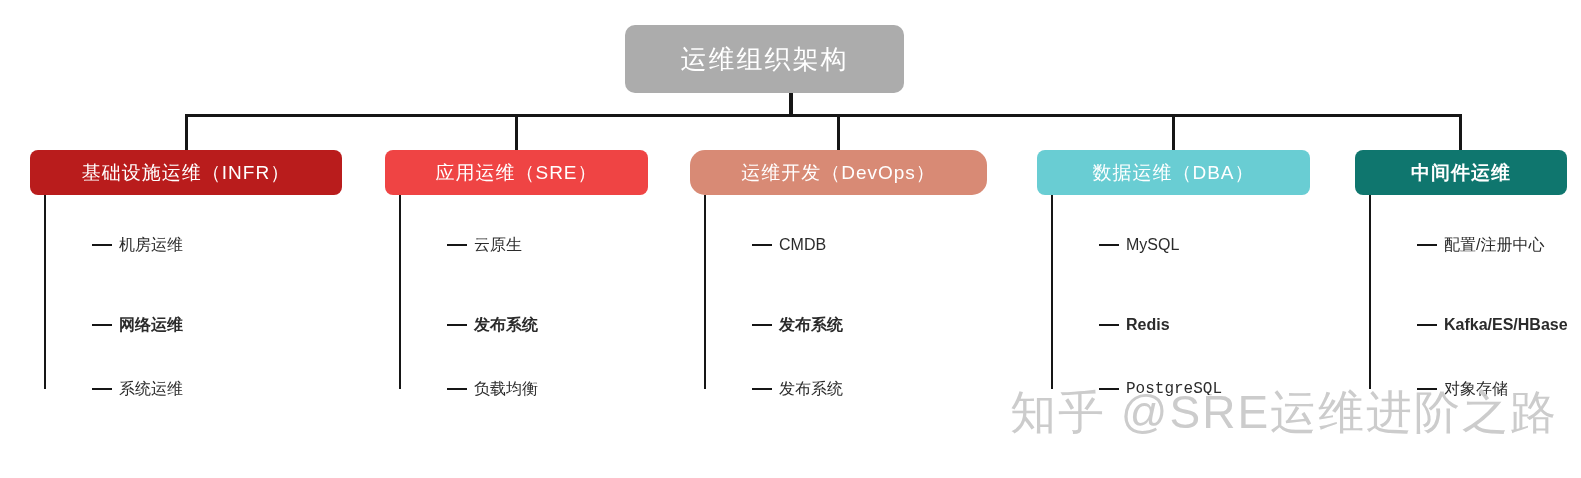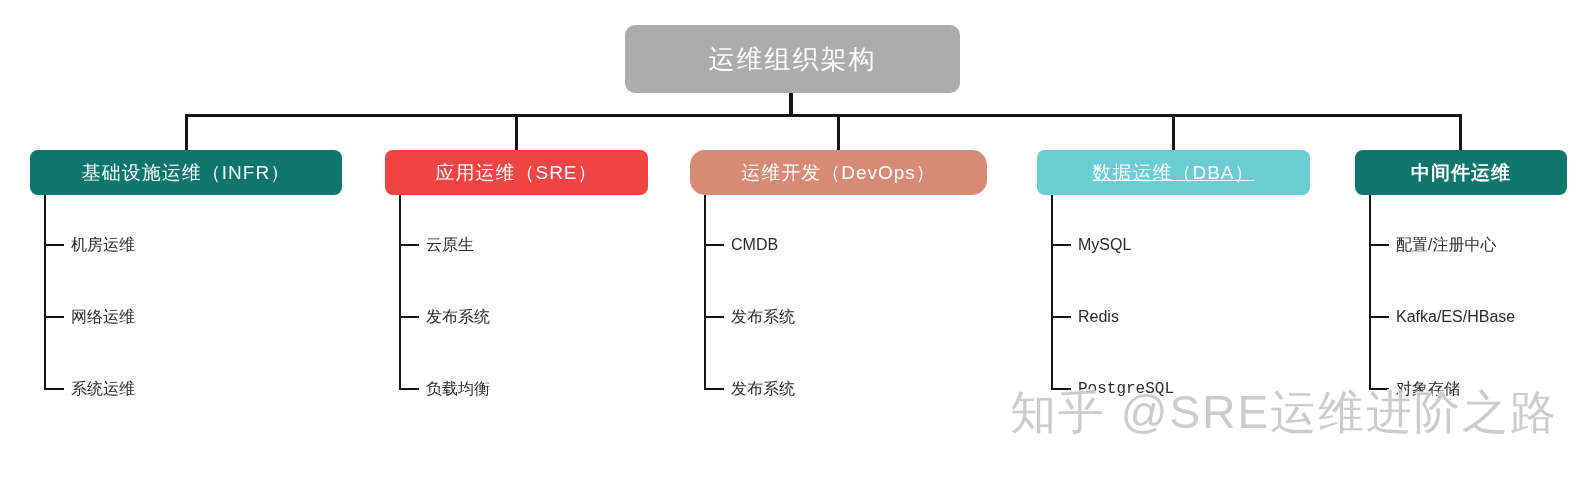--- a/index.html
+++ b/index.html
@@ -9,21 +9,21 @@
     height: 478px;
     background: #ffffff;
     overflow: hidden;
     font-family: "Liberation Sans", "DejaVu Sans", sans-serif;
   }
 
   
   .root-node {
     position: absolute;
     left: 625px; top: 25px;
-    width: 335px; height: 68px;
+    width: 279px; height: 68px;
     border-radius: 10px;
     display: flex; align-items: center; justify-content: center;
     color: #ffffff;
     font-size: 26px;
     letter-spacing: 2px;
   }
 
   
   .line { position: absolute; background: #161616; }
   .stub  { left: 789px;  top: 93px;  width: 4px;  height: 22px; }
@@ -59,23 +59,24 @@
     width: 2px; height: 194px;
     background: #161616;
   }
 
   .child-row {
     position: absolute;
     left: 14px;
     height: 22px;
     display: flex; align-items: center;
     white-space: nowrap;
+    padding-left: 48px;
   }
   .row-1 { top: 84px; }
-  .row-2 { top: 156px; }
+  .row-2 { top: 164px; font-weight: bold; }
   .row-3 { top: 228px; font-family: Liberation Mono, monospace; }
 
   .child-tick {
     width: 20px; height: 2px;
     background: #161616;
     flex: 0 0 auto;
   }
   .child-label {
     margin-left: 7px;
     font-size: 16px;
@@ -103,21 +104,21 @@
 
   <div class="line stub"></div>
   <div class="line rail"></div>
   <div class="line drop drop-1"></div>
   <div class="line drop drop-2"></div>
   <div class="line drop drop-3"></div>
   <div class="line drop drop-4"></div>
   <div class="line drop drop-5"></div>
 
   <div class="branch b1">
-    <div class="branch-header" style="background-color: #0f766e;">基础设施运维（INFR）</div>
+    <div class="branch-header" style="background-color: #b91c1c;">基础设施运维（INFR）</div>
     <div class="branch-vline"></div>
     <div class="child-row row-1">
       <span class="child-tick"></span>
       <span class="child-label">机房运维</span>
     </div>
     <div class="child-row row-2">
       <span class="child-tick"></span>
       <span class="child-label">网络运维</span>
     </div>
     <div class="child-row row-3">
@@ -154,21 +155,21 @@
       <span class="child-tick"></span>
       <span class="child-label">发布系统</span>
     </div>
     <div class="child-row row-3">
       <span class="child-tick"></span>
       <span class="child-label">发布系统</span>
     </div>
   </div>
 
   <div class="branch b4">
-    <div class="branch-header" style="background-color: rgb(105, 205, 211); text-decoration: underline;">数据运维（DBA）</div>
+    <div class="branch-header" style="background-color: rgb(105, 205, 211);">数据运维（DBA）</div>
     <div class="branch-vline"></div>
     <div class="child-row row-1">
       <span class="child-tick"></span>
       <span class="child-label">MySQL</span>
     </div>
     <div class="child-row row-2">
       <span class="child-tick"></span>
       <span class="child-label">Redis</span>
     </div>
     <div class="child-row row-3">

